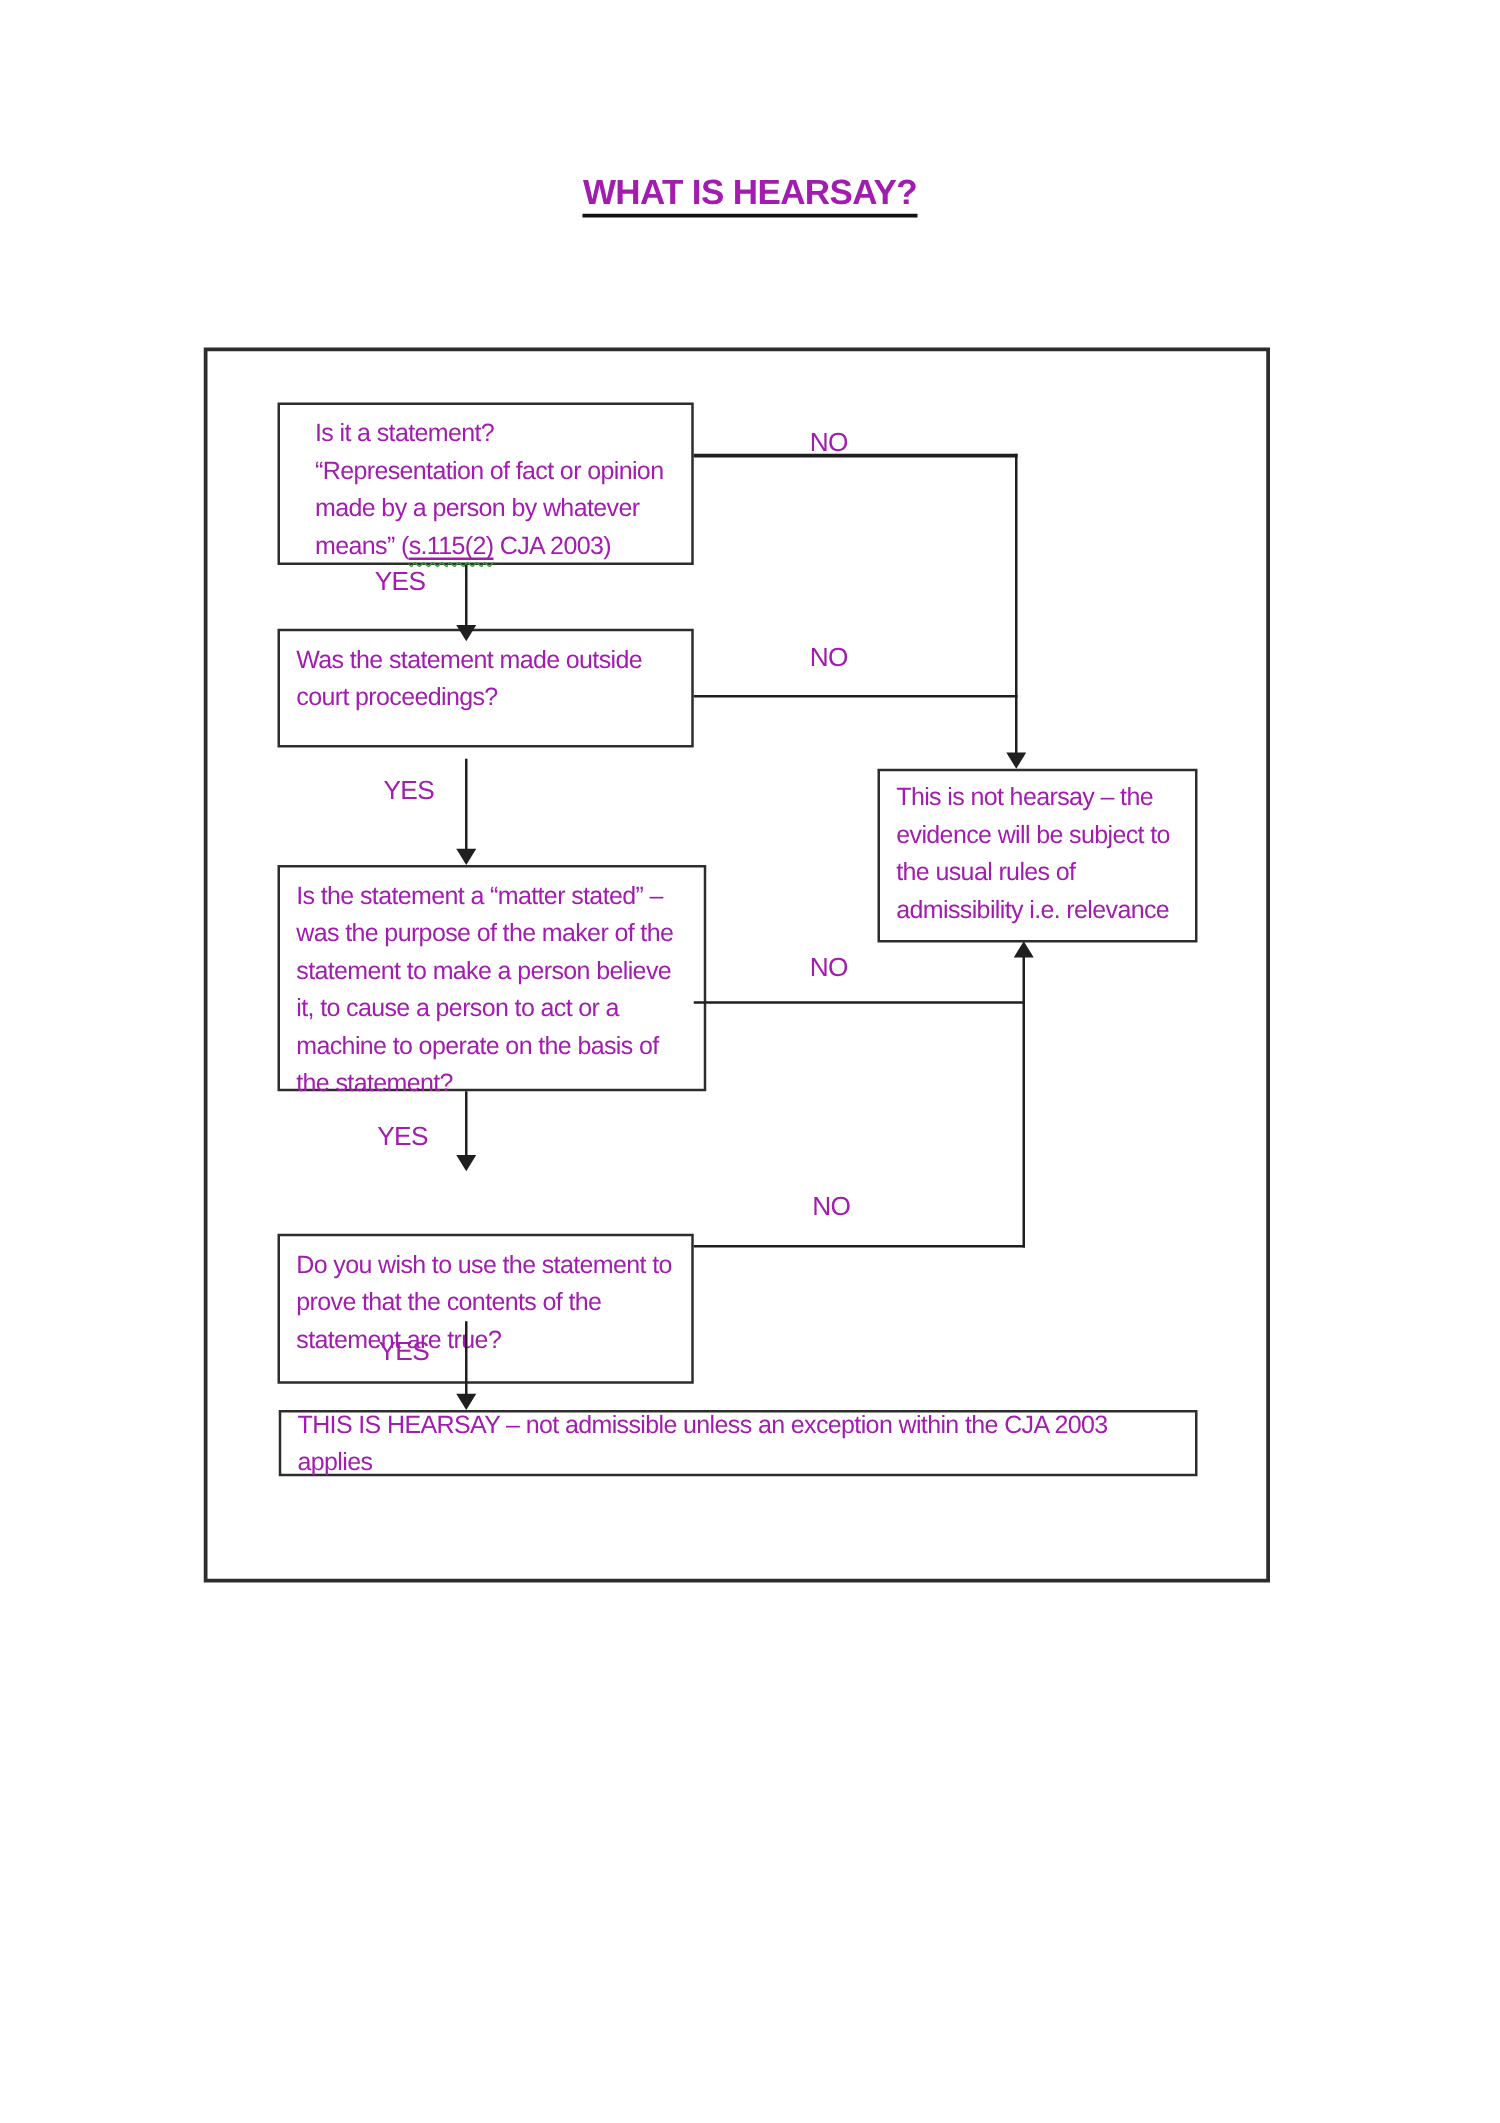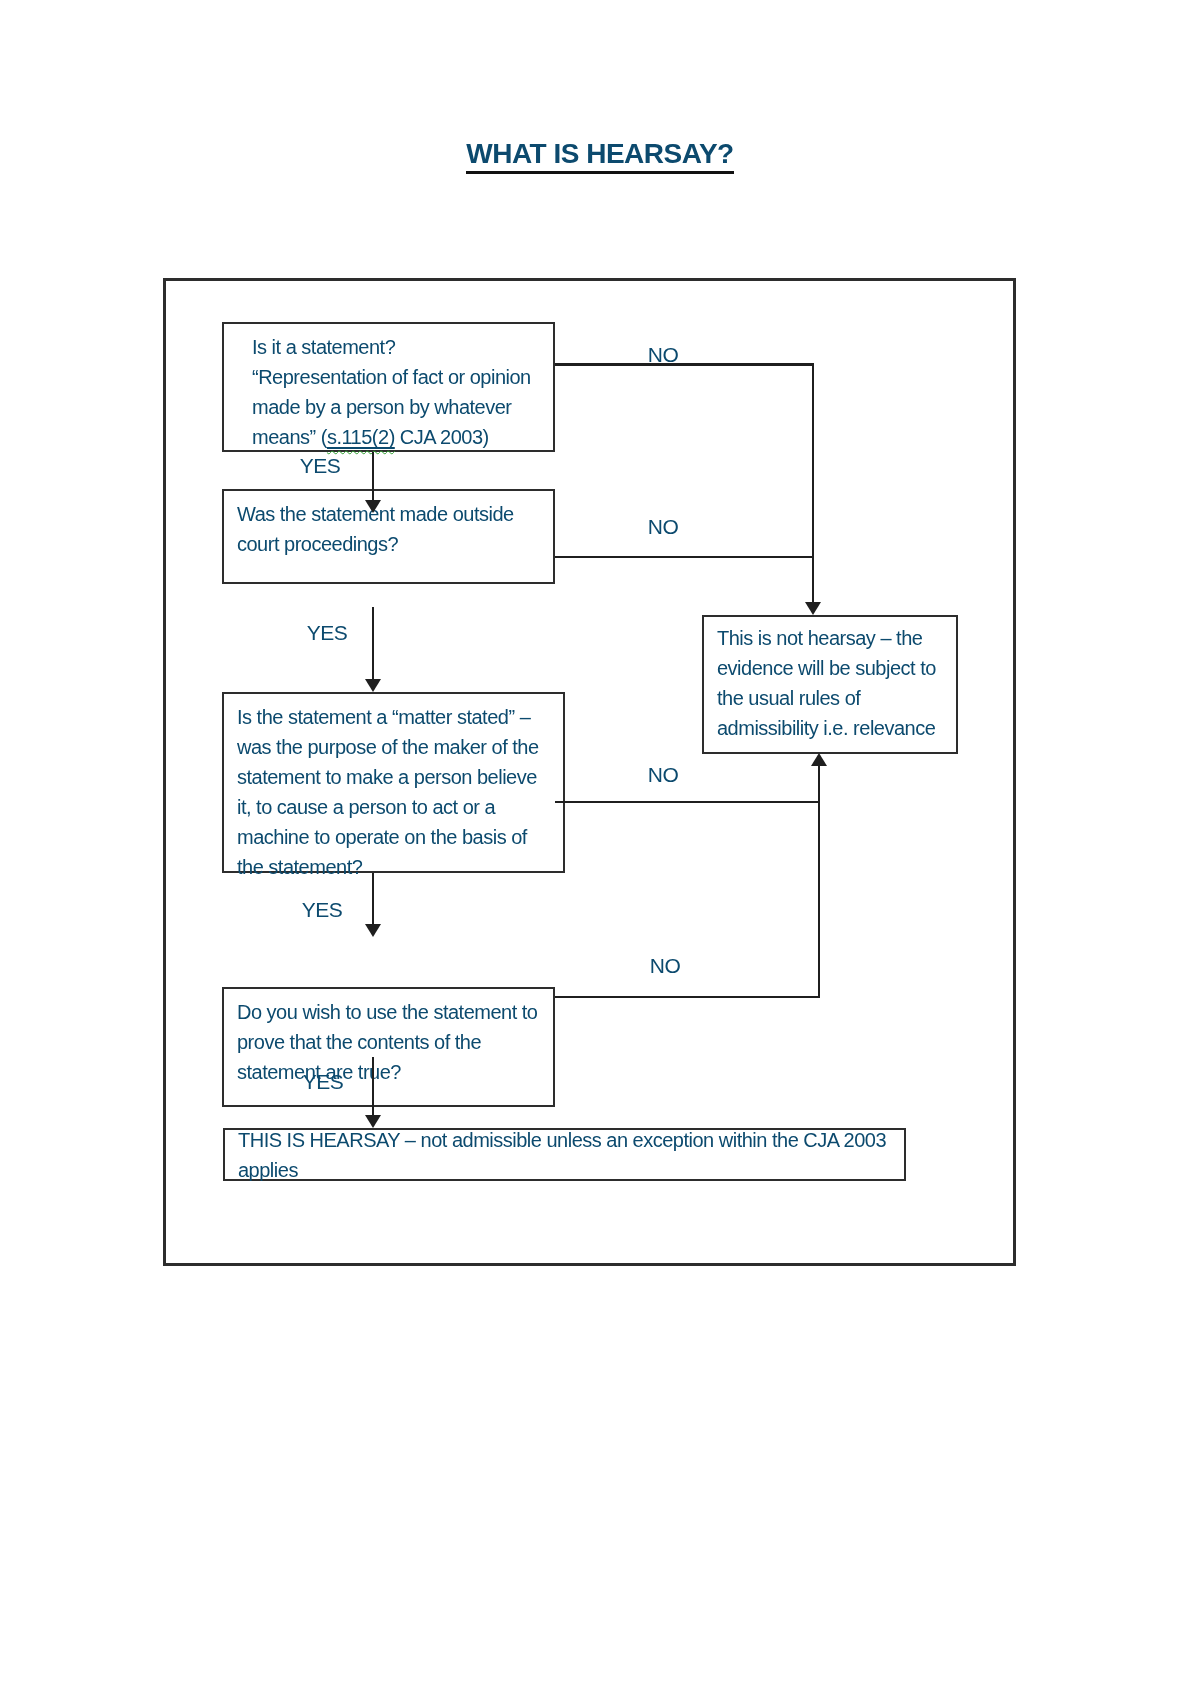--- a/index.html
+++ b/index.html
@@ -2,21 +2,21 @@
 <html><head>
 <meta charset="utf-8">
 <style>
   html, body { margin: 0; padding: 0; background: #ffffff; }
   .page {
     position: relative;
     width: 1200px;
     height: 1698px;
     background: #ffffff;
     font-family: "Liberation Sans", sans-serif;
-    color: #0c4a6e;
+    color: #a21caf;
     overflow: hidden;
   }
   .title {
     position: absolute;
     top: 138px;
     left: 0;
     width: 100%;
     text-align: center;
   }
   .title span {
@@ -40,25 +40,25 @@
     position: absolute;
     box-sizing: border-box;
     border: 2px solid #2d2d2d;
     background: #ffffff;
     font-size: 20px;
     letter-spacing: -0.5px;
     line-height: 30px;
     padding: 8px 10px 0 13px;
   }
   .box-statement   { left: 222px; top: 322px;  width: 333px; height: 130px; padding-left: 28px; }
-  .box-court       { left: 222px; top: 489px;  width: 333px; height: 95px;  }
+  .box-court       { left: 222px; top: 503px;  width: 333px; height: 95px;  }
   .box-matter      { left: 222px; top: 692px;  width: 343px; height: 181px; }
   .box-prove       { left: 222px; top: 987px;  width: 333px; height: 120px; }
   .box-nothearsay  { left: 702px; top: 615px;  width: 256px; height: 139px; padding: 6px 4px 12px 13px; }
-  .box-hearsay     { left: 223px; top: 1128px; width: 683px; height: 53px;
+  .box-hearsay     { left: 223px; top: 1128px; width: 735px; height: 53px;
                      display: flex; align-items: center; padding: 0 10px 0 13px; }
   .statute-link {
     text-decoration: underline;
     text-decoration-thickness: 1.5px;
     text-underline-offset: 3px;
   }
   .spellcheck-wavy {
     text-decoration: underline wavy #2fa12f;
     text-decoration-thickness: 1px;
     text-underline-offset: 6px;

